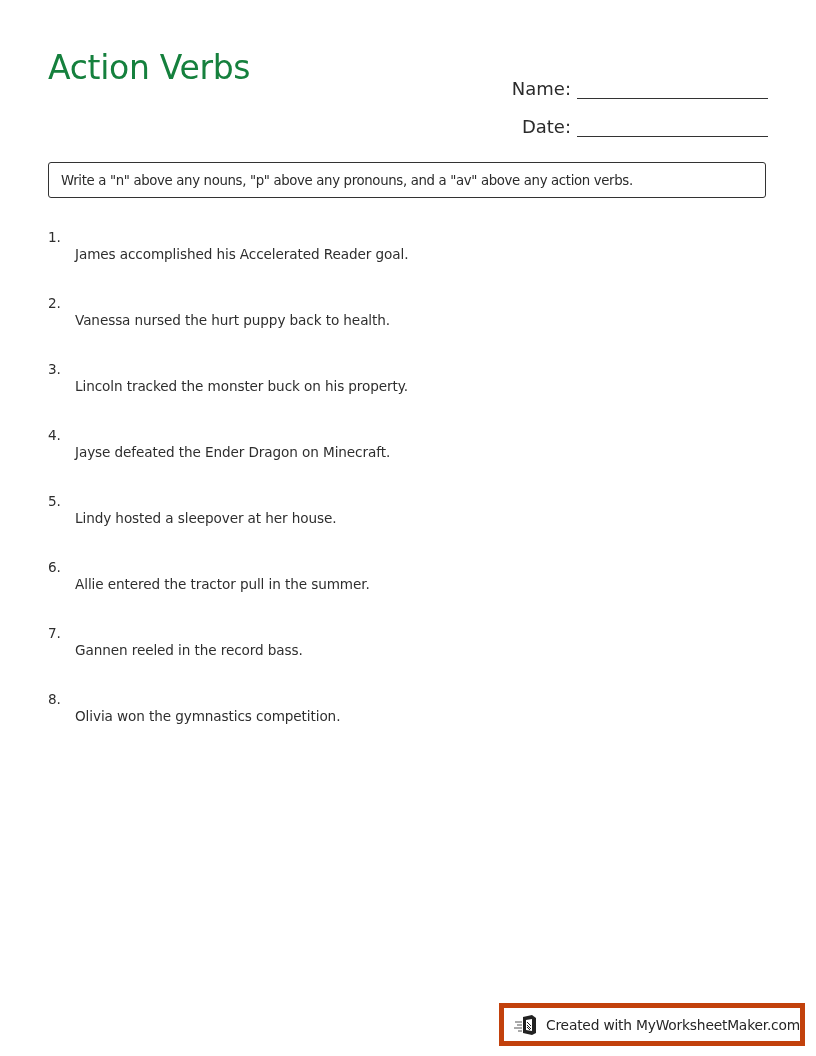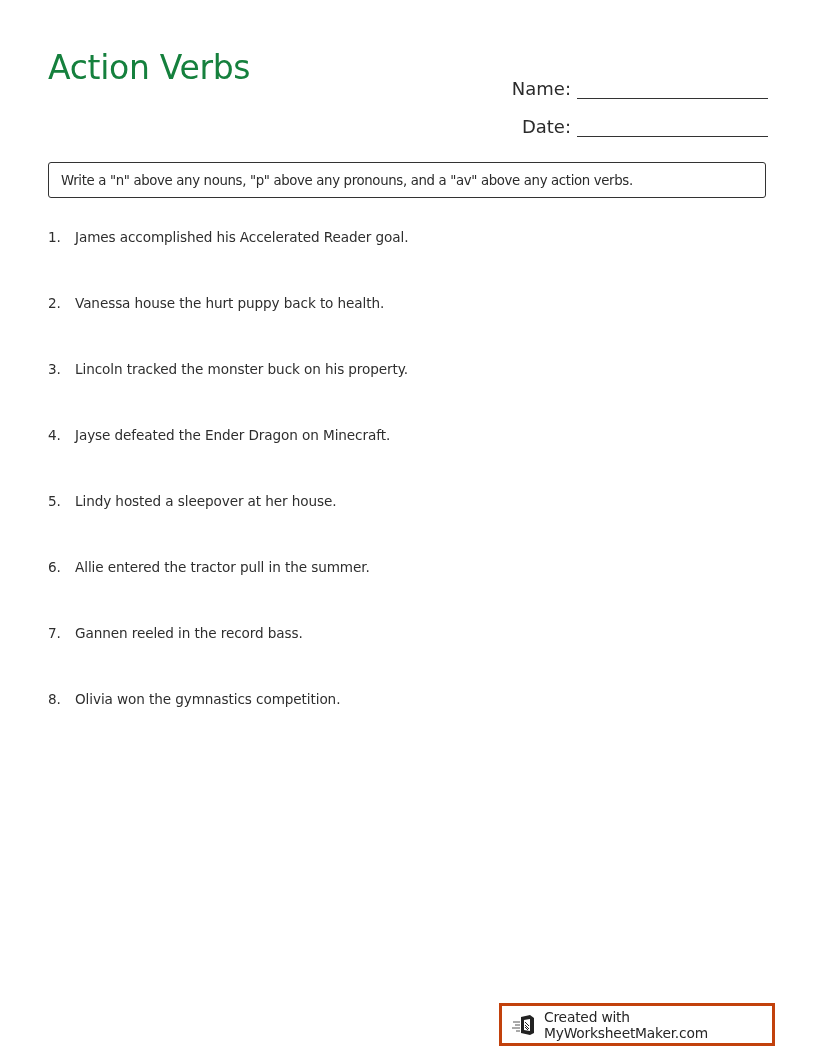--- a/index.html
+++ b/index.html
@@ -82,30 +82,31 @@
       color: #2e2e2e;
       line-height: 18px;
       letter-spacing: -0.1px;
     }
     .q-num {
       width: 27px;
       display: inline-block;
     }
     .q-text {
       display: inline-block;
+      margin-top: 17px;
     }
 
     .footer-badge {
       position: absolute;
       left: 499px;
       top: 1003px;
-      width: 276px;
+      width: 306px;
       height: 43px;
       box-sizing: border-box;
-      border: 3px solid #c2410c;
+      border: 5px solid #c2410c;
       display: flex;
       align-items: center;
       padding-left: 10px;
       font-size: 13.8px;
       color: #262626;
       letter-spacing: -0.2px;
     }
     .logo {
       width: 24px;
       height: 22px;
@@ -132,21 +133,21 @@
   <span>Write a "n" above any nouns, "p" above any pronouns, and a "av" above any action verbs.</span>
 </div>
 
 <ol class="questions">
   <li class="question">
     <span class="q-num">1.</span>
     <span class="q-text">James accomplished his Accelerated Reader goal.</span>
   </li>
   <li class="question">
     <span class="q-num">2.</span>
-    <span class="q-text">Vanessa house the hurt puppy back to health.</span>
+    <span class="q-text">Vanessa nursed the hurt puppy back to health.</span>
   </li>
   <li class="question">
     <span class="q-num">3.</span>
     <span class="q-text">Lincoln tracked the monster buck on his property.</span>
   </li>
   <li class="question">
     <span class="q-num">4.</span>
     <span class="q-text">Jayse defeated the Ender Dragon on Minecraft.</span>
   </li>
   <li class="question">

